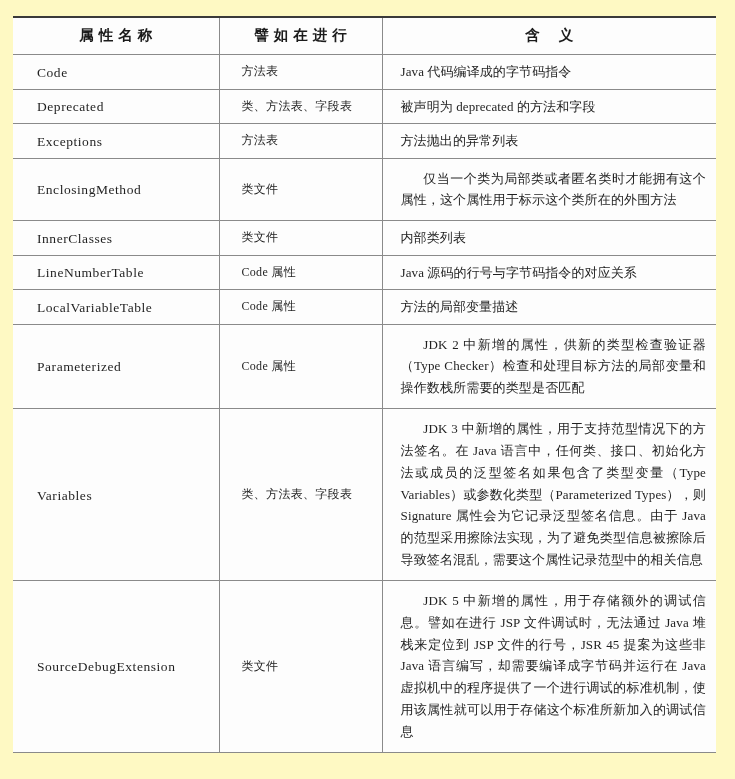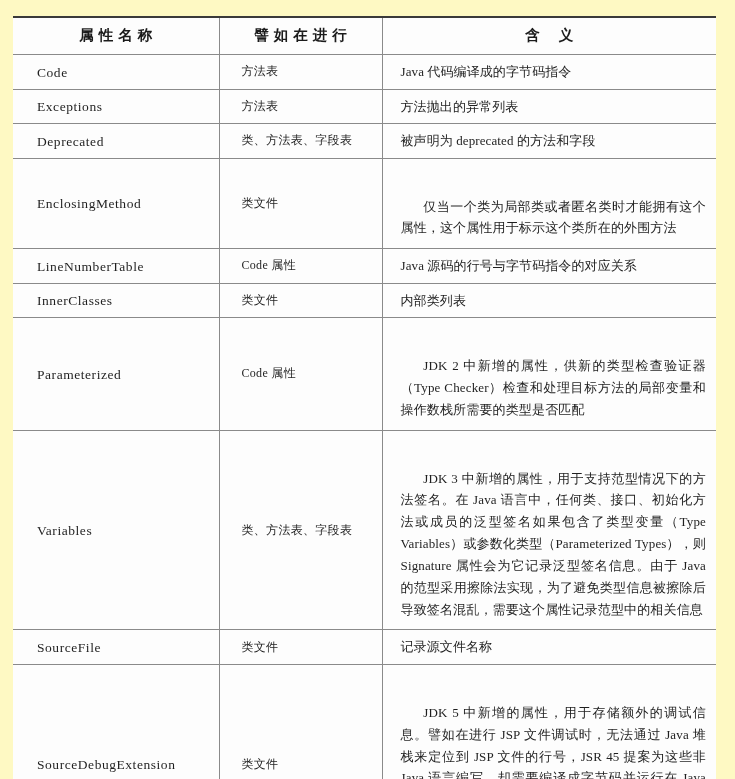--- a/index.html
+++ b/index.html
@@ -108,21 +108,20 @@
   }
 
   
   td.col-mean .para {
     display: block;
     text-align: justify;
     text-justify: inter-ideograph;
     text-indent: 1.75em;
     line-height: 1.68;
     letter-spacing: 0.15px;
-    margin-top: 28px;
   }
   td.col-mean .para-short {
     display: block;
     text-align: left;
     text-indent: 0;
     line-height: 1.5;
   }
   td.col-mean.tall {
     padding-top: 9px;
     padding-bottom: 9px;
@@ -148,73 +147,73 @@
       </thead>
       <tbody id="table-body">
           <tr>
             <td class="col-name">Code</td>
             <td class="col-where">方法表</td>
             <td class="col-mean">
               <span class="para-short">Java 代码编译成的字节码指令</span>
             </td>
           </tr>
           <tr>
+            <td class="col-name">Deprecated</td>
+            <td class="col-where">类、方法表、字段表</td>
+            <td class="col-mean">
+              <span class="para-short">被声明为 deprecated 的方法和字段</span>
+            </td>
+          </tr>
+          <tr>
             <td class="col-name">Exceptions</td>
             <td class="col-where">方法表</td>
             <td class="col-mean">
               <span class="para-short">方法抛出的异常列表</span>
             </td>
           </tr>
           <tr>
-            <td class="col-name">Deprecated</td>
-            <td class="col-where">类、方法表、字段表</td>
-            <td class="col-mean">
-              <span class="para-short">被声明为 deprecated 的方法和字段</span>
-            </td>
-          </tr>
-          <tr>
             <td class="col-name">EnclosingMethod</td>
             <td class="col-where">类文件</td>
             <td class="col-mean tall">
               <span class="para">仅当一个类为局部类或者匿名类时才能拥有这个属性，这个属性用于标示这个类所在的外围方法</span>
             </td>
           </tr>
           <tr>
+            <td class="col-name">InnerClasses</td>
+            <td class="col-where">类文件</td>
+            <td class="col-mean">
+              <span class="para-short">内部类列表</span>
+            </td>
+          </tr>
+          <tr>
             <td class="col-name">LineNumberTable</td>
             <td class="col-where">Code 属性</td>
             <td class="col-mean">
               <span class="para-short">Java 源码的行号与字节码指令的对应关系</span>
             </td>
           </tr>
           <tr>
-            <td class="col-name">InnerClasses</td>
-            <td class="col-where">类文件</td>
-            <td class="col-mean">
-              <span class="para-short">内部类列表</span>
+            <td class="col-name">LocalVariableTable</td>
+            <td class="col-where">Code 属性</td>
+            <td class="col-mean">
+              <span class="para-short">方法的局部变量描述</span>
             </td>
           </tr>
           <tr>
             <td class="col-name">Parameterized</td>
             <td class="col-where">Code 属性</td>
             <td class="col-mean tall">
               <span class="para">JDK 2 中新增的属性，供新的类型检查验证器（Type Checker）检查和处理目标方法的局部变量和操作数栈所需要的类型是否匹配</span>
             </td>
           </tr>
           <tr>
             <td class="col-name">Variables</td>
             <td class="col-where">类、方法表、字段表</td>
             <td class="col-mean tall">
               <span class="para">JDK 3 中新增的属性，用于支持范型情况下的方法签名。在 Java 语言中，任何类、接口、初始化方法或成员的泛型签名如果包含了类型变量（Type Variables）或参数化类型（Parameterized Types），则 Signature 属性会为它记录泛型签名信息。由于 Java 的范型采用擦除法实现，为了避免类型信息被擦除后导致签名混乱，需要这个属性记录范型中的相关信息</span>
-            </td>
-          </tr>
-          <tr>
-            <td class="col-name">SourceFile</td>
-            <td class="col-where">类文件</td>
-            <td class="col-mean">
-              <span class="para-short">记录源文件名称</span>
             </td>
           </tr>
           <tr>
             <td class="col-name">SourceDebugExtension</td>
             <td class="col-where">类文件</td>
             <td class="col-mean tall">
               <span class="para">JDK 5 中新增的属性，用于存储额外的调试信息。譬如在进行 JSP 文件调试时，无法通过 Java 堆栈来定位到 JSP 文件的行号，JSR 45 提案为这些非 Java 语言编写，却需要编译成字节码并运行在 Java 虚拟机中的程序提供了一个进行调试的标准机制，使用该属性就可以用于存储这个标准所新加入的调试信息</span>
             </td>
           </tr>
         </tbody>

